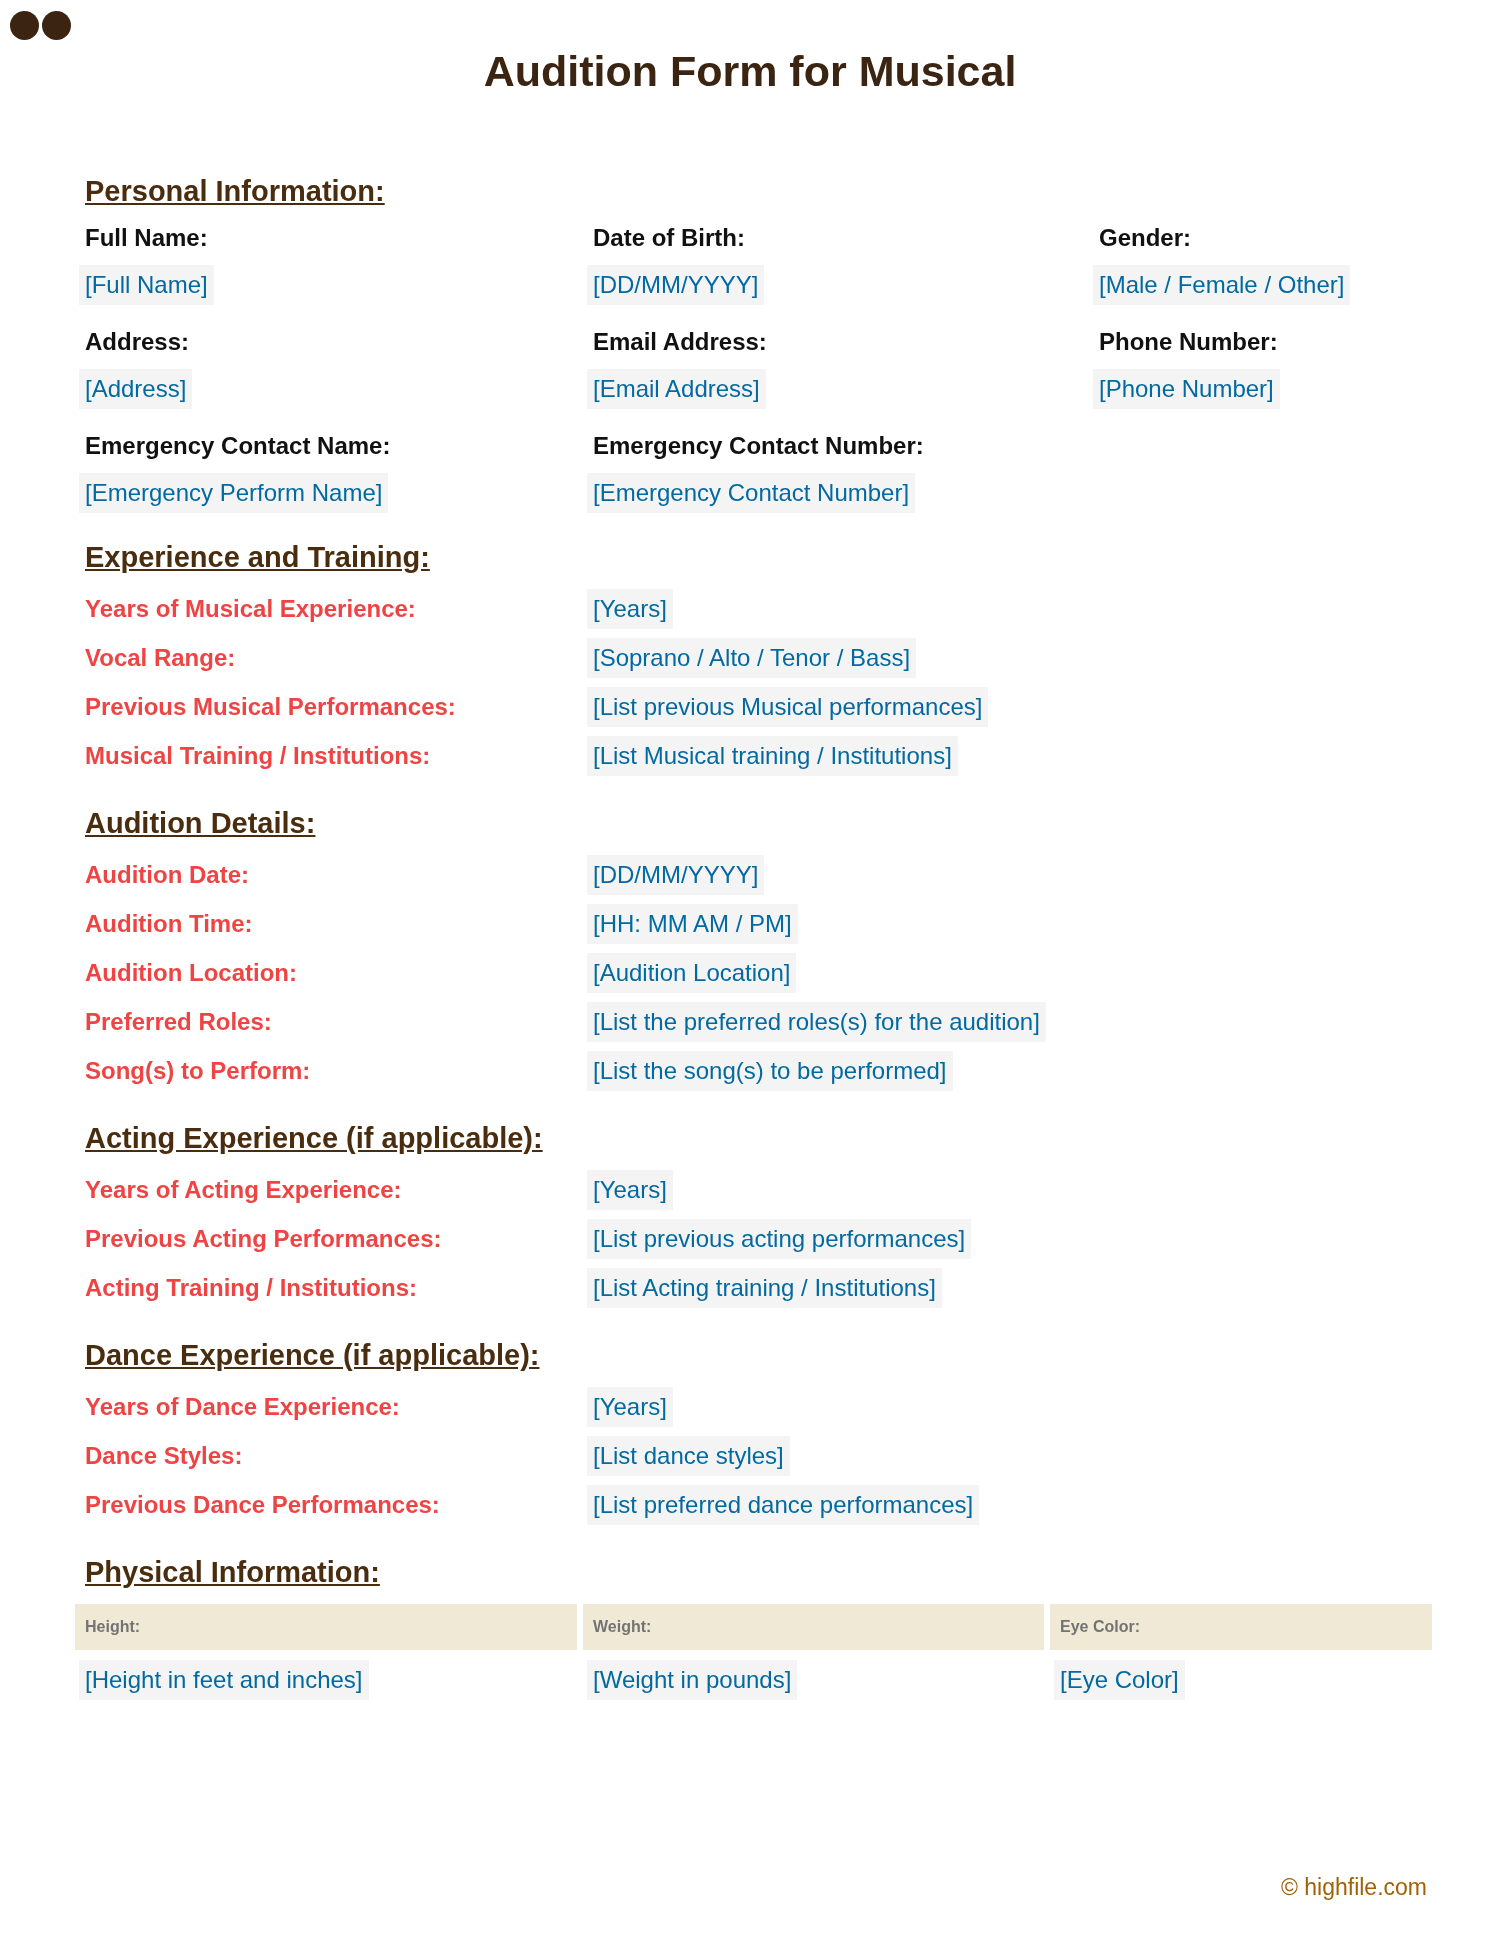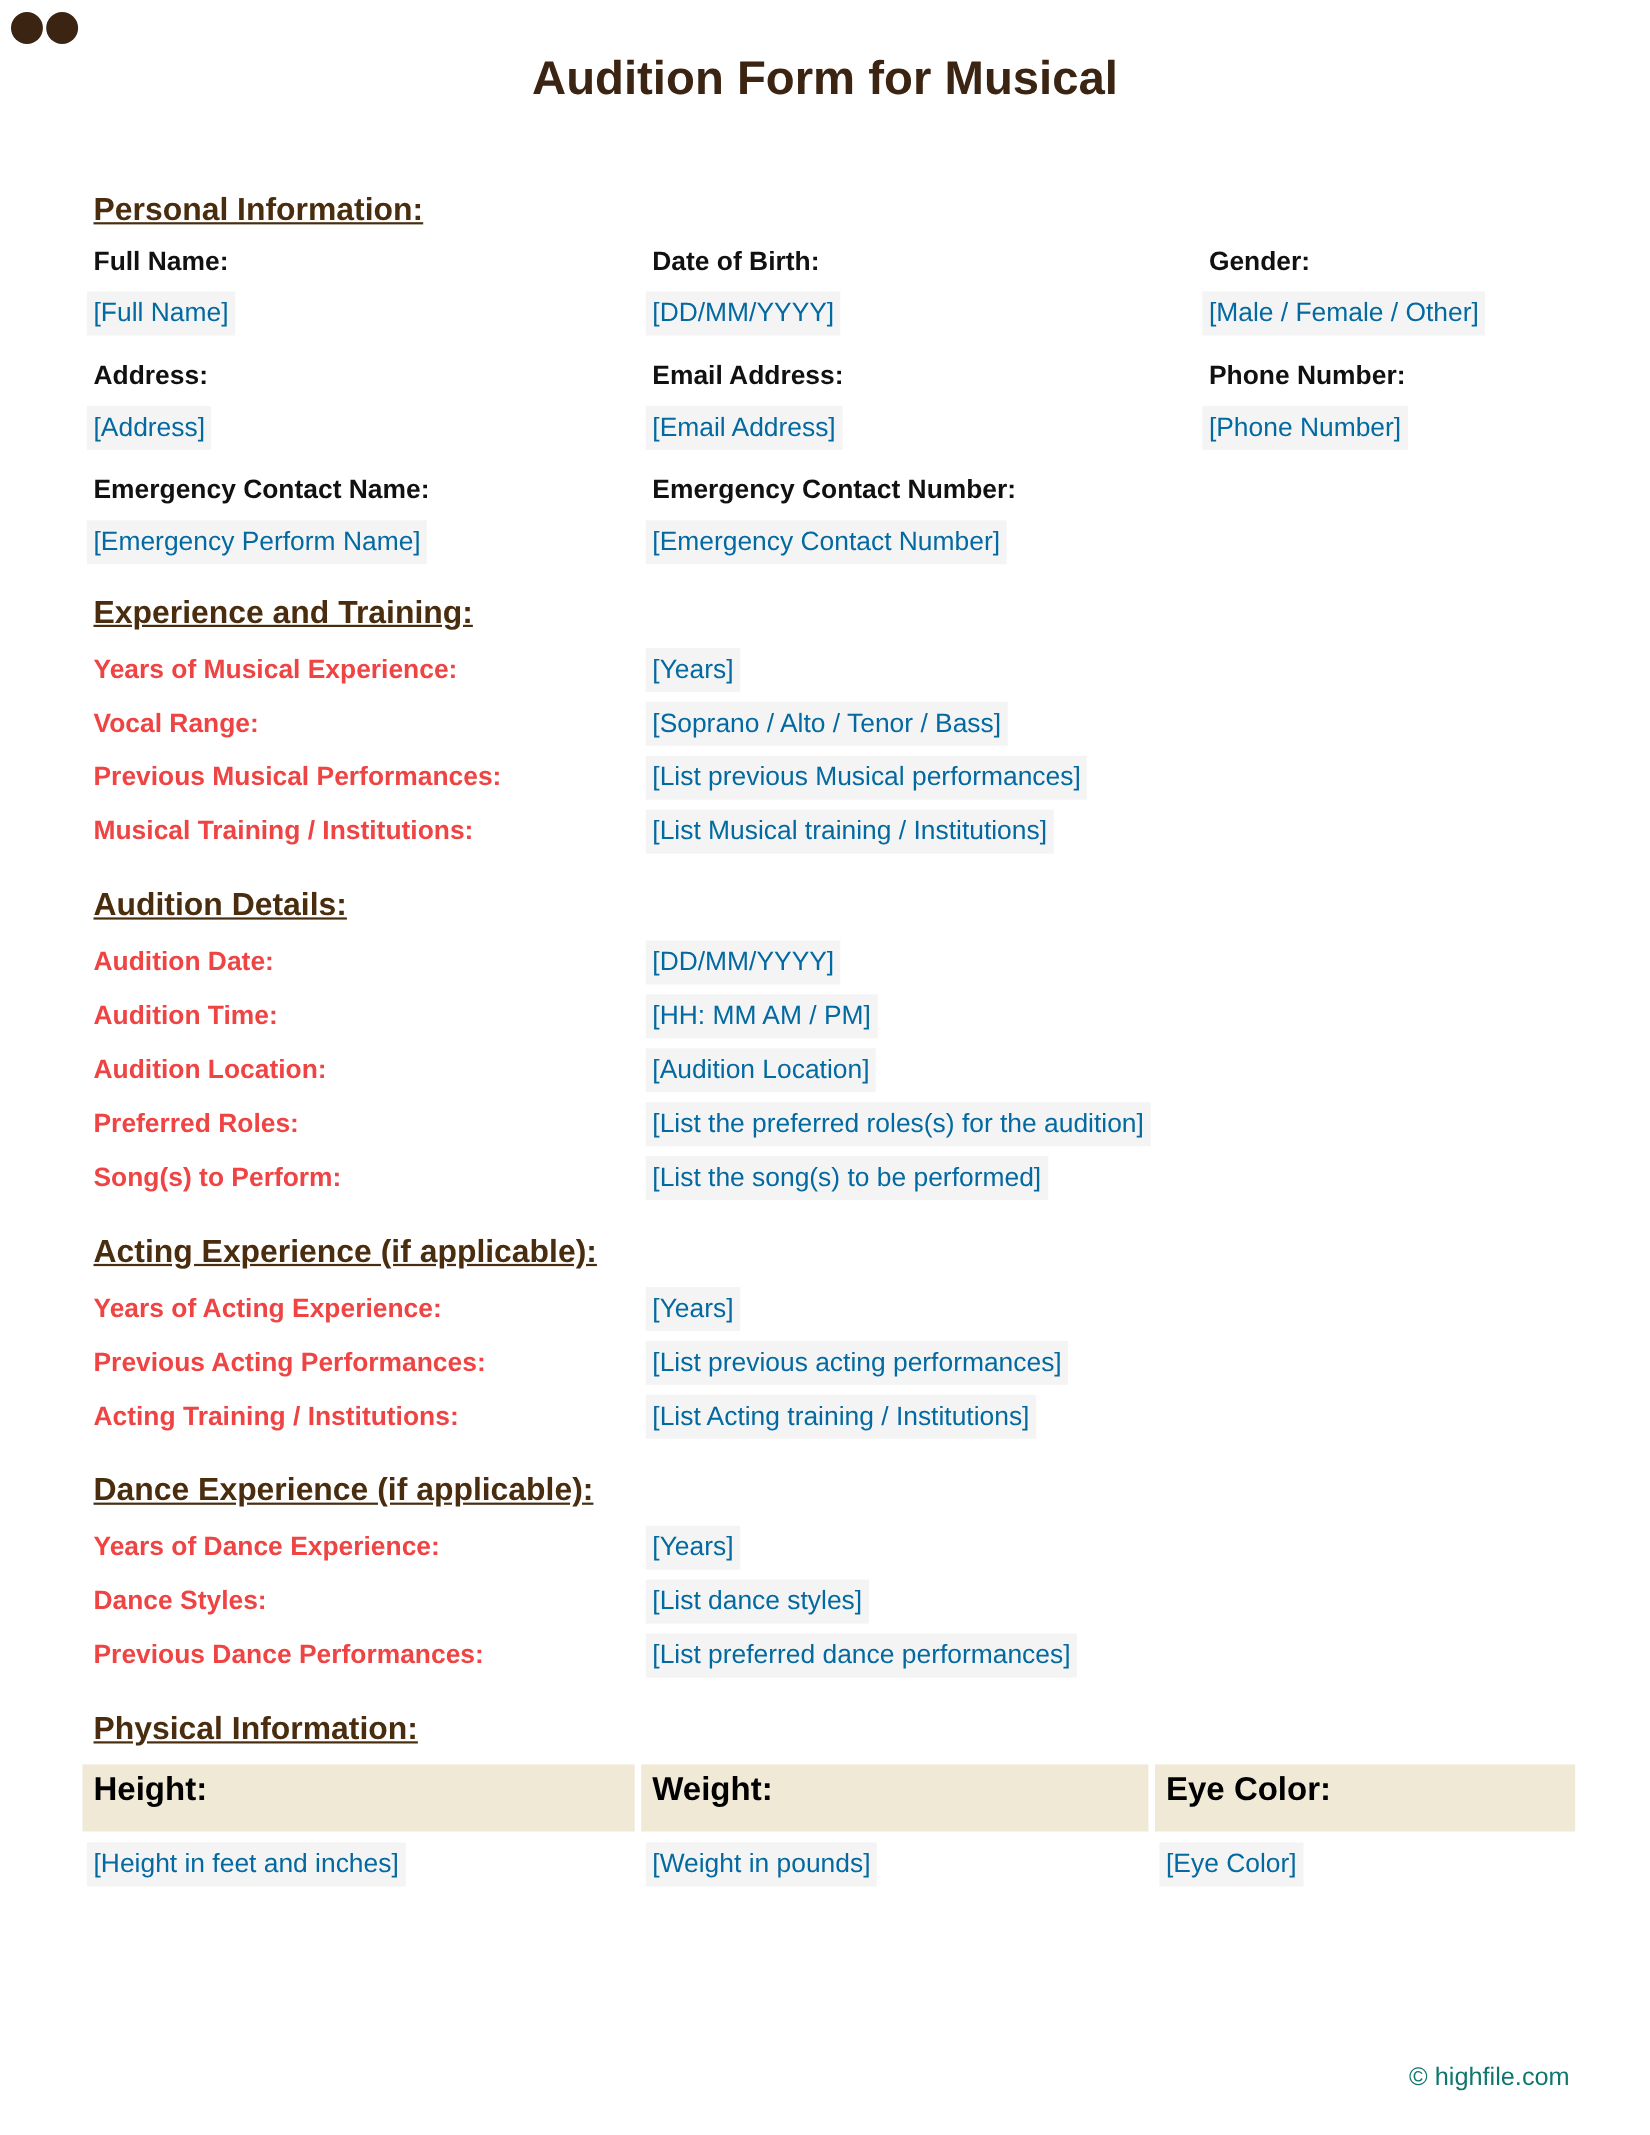--- a/index.html
+++ b/index.html
@@ -28,28 +28,28 @@
         font-size:24px; line-height:30px; padding:5px 6px; margin-left:-6px; white-space:nowrap; }
 
   
   .kv-row { display:grid; grid-template-columns:508px 1fr; margin-bottom:6px; }
   .kv-row .label { font-size:24px; font-weight:700; line-height:40px; color:#ef4444; }
   .kv-row .value { line-height:40px; }
 
   
   .ptable { margin-left:-10px; display:grid; grid-template-columns:502px 461px 1fr;
             column-gap:6px; margin-top:14px; }
-  .ptable .hcell { background:#F0E9D6; padding:8px 10px 23px 10px;
-                   font-size:30px; font-weight:700; line-height:30px; color:#000000; }
+  .ptable .hcell { background:#F0E9D6; padding:8px 10px 8px 10px;
+                   font-size:16px; font-weight:700; line-height:30px; color:#737373; }
   .pvalues { margin-left:-10px; display:grid; grid-template-columns:502px 461px 1fr;
              column-gap:6px; margin-top:10px; }
   .pvalues .vcell { padding-left:10px; }
 
   .doc-footer { position:absolute; right:73px; bottom:40px;
-                font-size:23px; color:#0f766e; }
+                font-size:23px; color:#a16207; }
 </style>
 </head>
 <body>
 
 <div class="page">
 
   <div class="logo-dots">
     <span class="dot"></span>
     <span class="dot"></span>
   </div>

